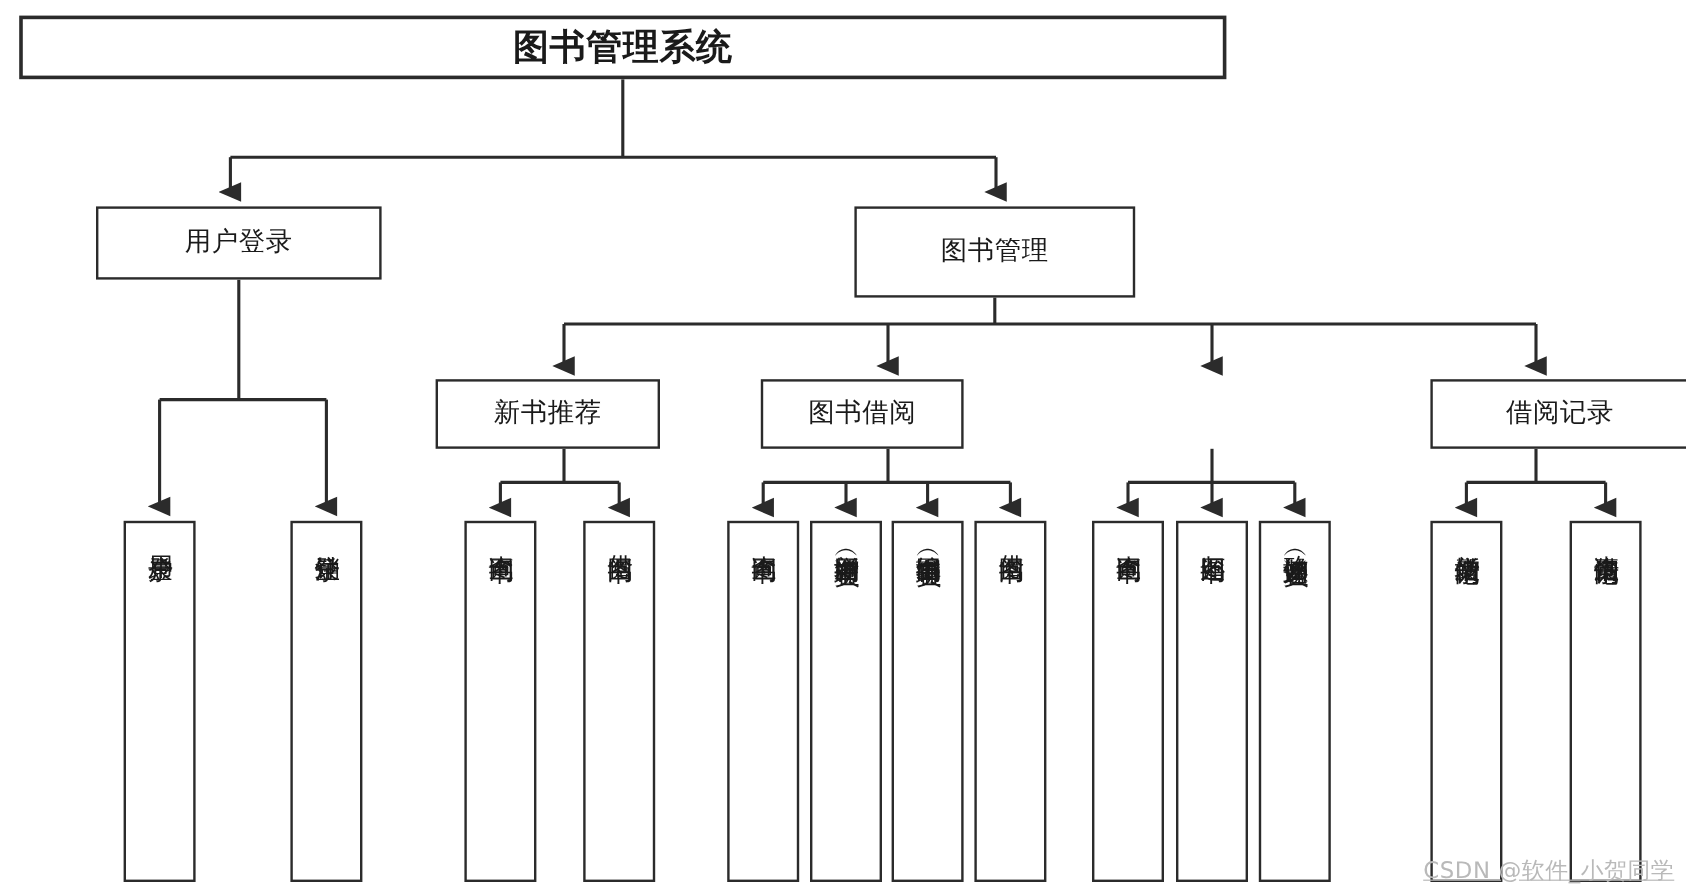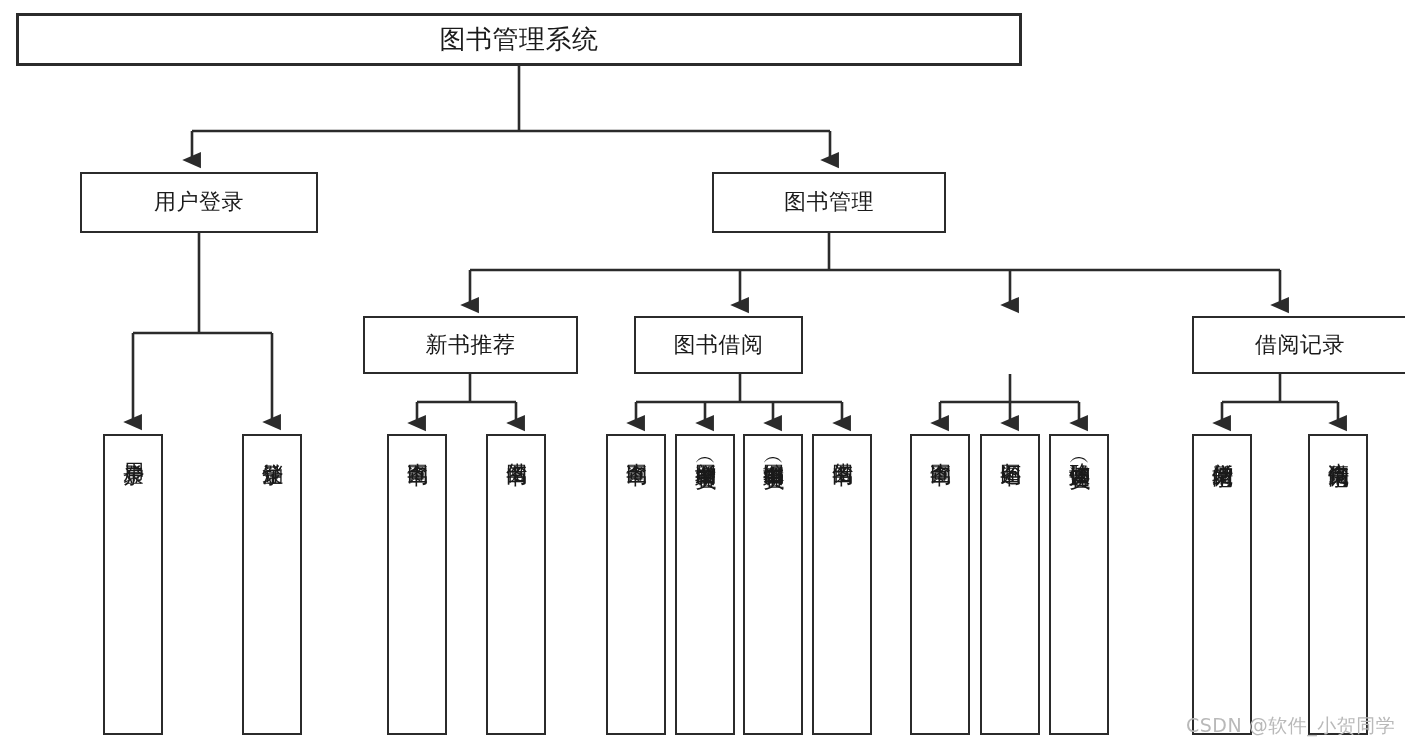--- a/index.html
+++ b/index.html
@@ -40,21 +40,22 @@
     border-width: 3px;
   }
   .label-h {
     font-size: 22px;
     line-height: 1.2;
     letter-spacing: 0.5px;
     white-space: nowrap;
     text-align: center;
   }
   .node.root .label-h {
-    font-size: 26px;
+    font-size: 30px;
+    font-weight: bold;
   }
   .node.leaf {
     align-items: flex-start;
     justify-content: center;
     padding-top: 10px;
   }
   .label-v {
     font-size: 21px;
     line-height: 1.22;
     writing-mode: vertical-rl;
@@ -66,20 +67,21 @@
     white-space: nowrap;
   }
   .watermark {
     position: absolute;
     left: 1186px;
     top: 713px;
     font-size: 19px;
     color: #b9b9b9;
     white-space: nowrap;
     letter-spacing: 0.5px;
+    text-decoration: underline;
   }
 </style>
 </head>
 <body>
 
 <div id="diagram">
 
   <svg id="edges" viewBox="0 0 1405 747" width="1405" height="747">
     <defs>
       <marker id="arrow" viewBox="0 0 12 12" refX="6" refY="6" markerWidth="7.5" markerHeight="7.5" orient="auto-start-reverse">
@@ -131,25 +133,25 @@
   </svg>
 
   <div class="node root" style="left:16px; top:13px; width:1006px; height:53px;">
     <span class="label-h">图书管理系统</span>
   </div>
 
   <div class="node" style="left:80px; top:172px; width:238px; height:61px;">
     <span class="label-h">用户登录</span>
   </div>
 
-  <div class="node" style="left:712px; top:172px; width:234px; height:61px;">
+  <div class="node" style="left:712px; top:172px; width:234px; height:76px;">
     <span class="label-h">图书管理</span>
   </div>
 
-  <div class="node" style="left:363px; top:316px; width:215px; height:58px;">
+  <div class="node" style="left:363px; top:316px; width:187px; height:58px;">
     <span class="label-h">新书推荐</span>
   </div>
 
   <div class="node" style="left:634px; top:316px; width:169px; height:58px;">
     <span class="label-h">图书借阅</span>
   </div>
 
 
   <div class="node" style="left:1192px; top:316px; width:216px; height:58px;">
     <span class="label-h">借阅记录</span>

